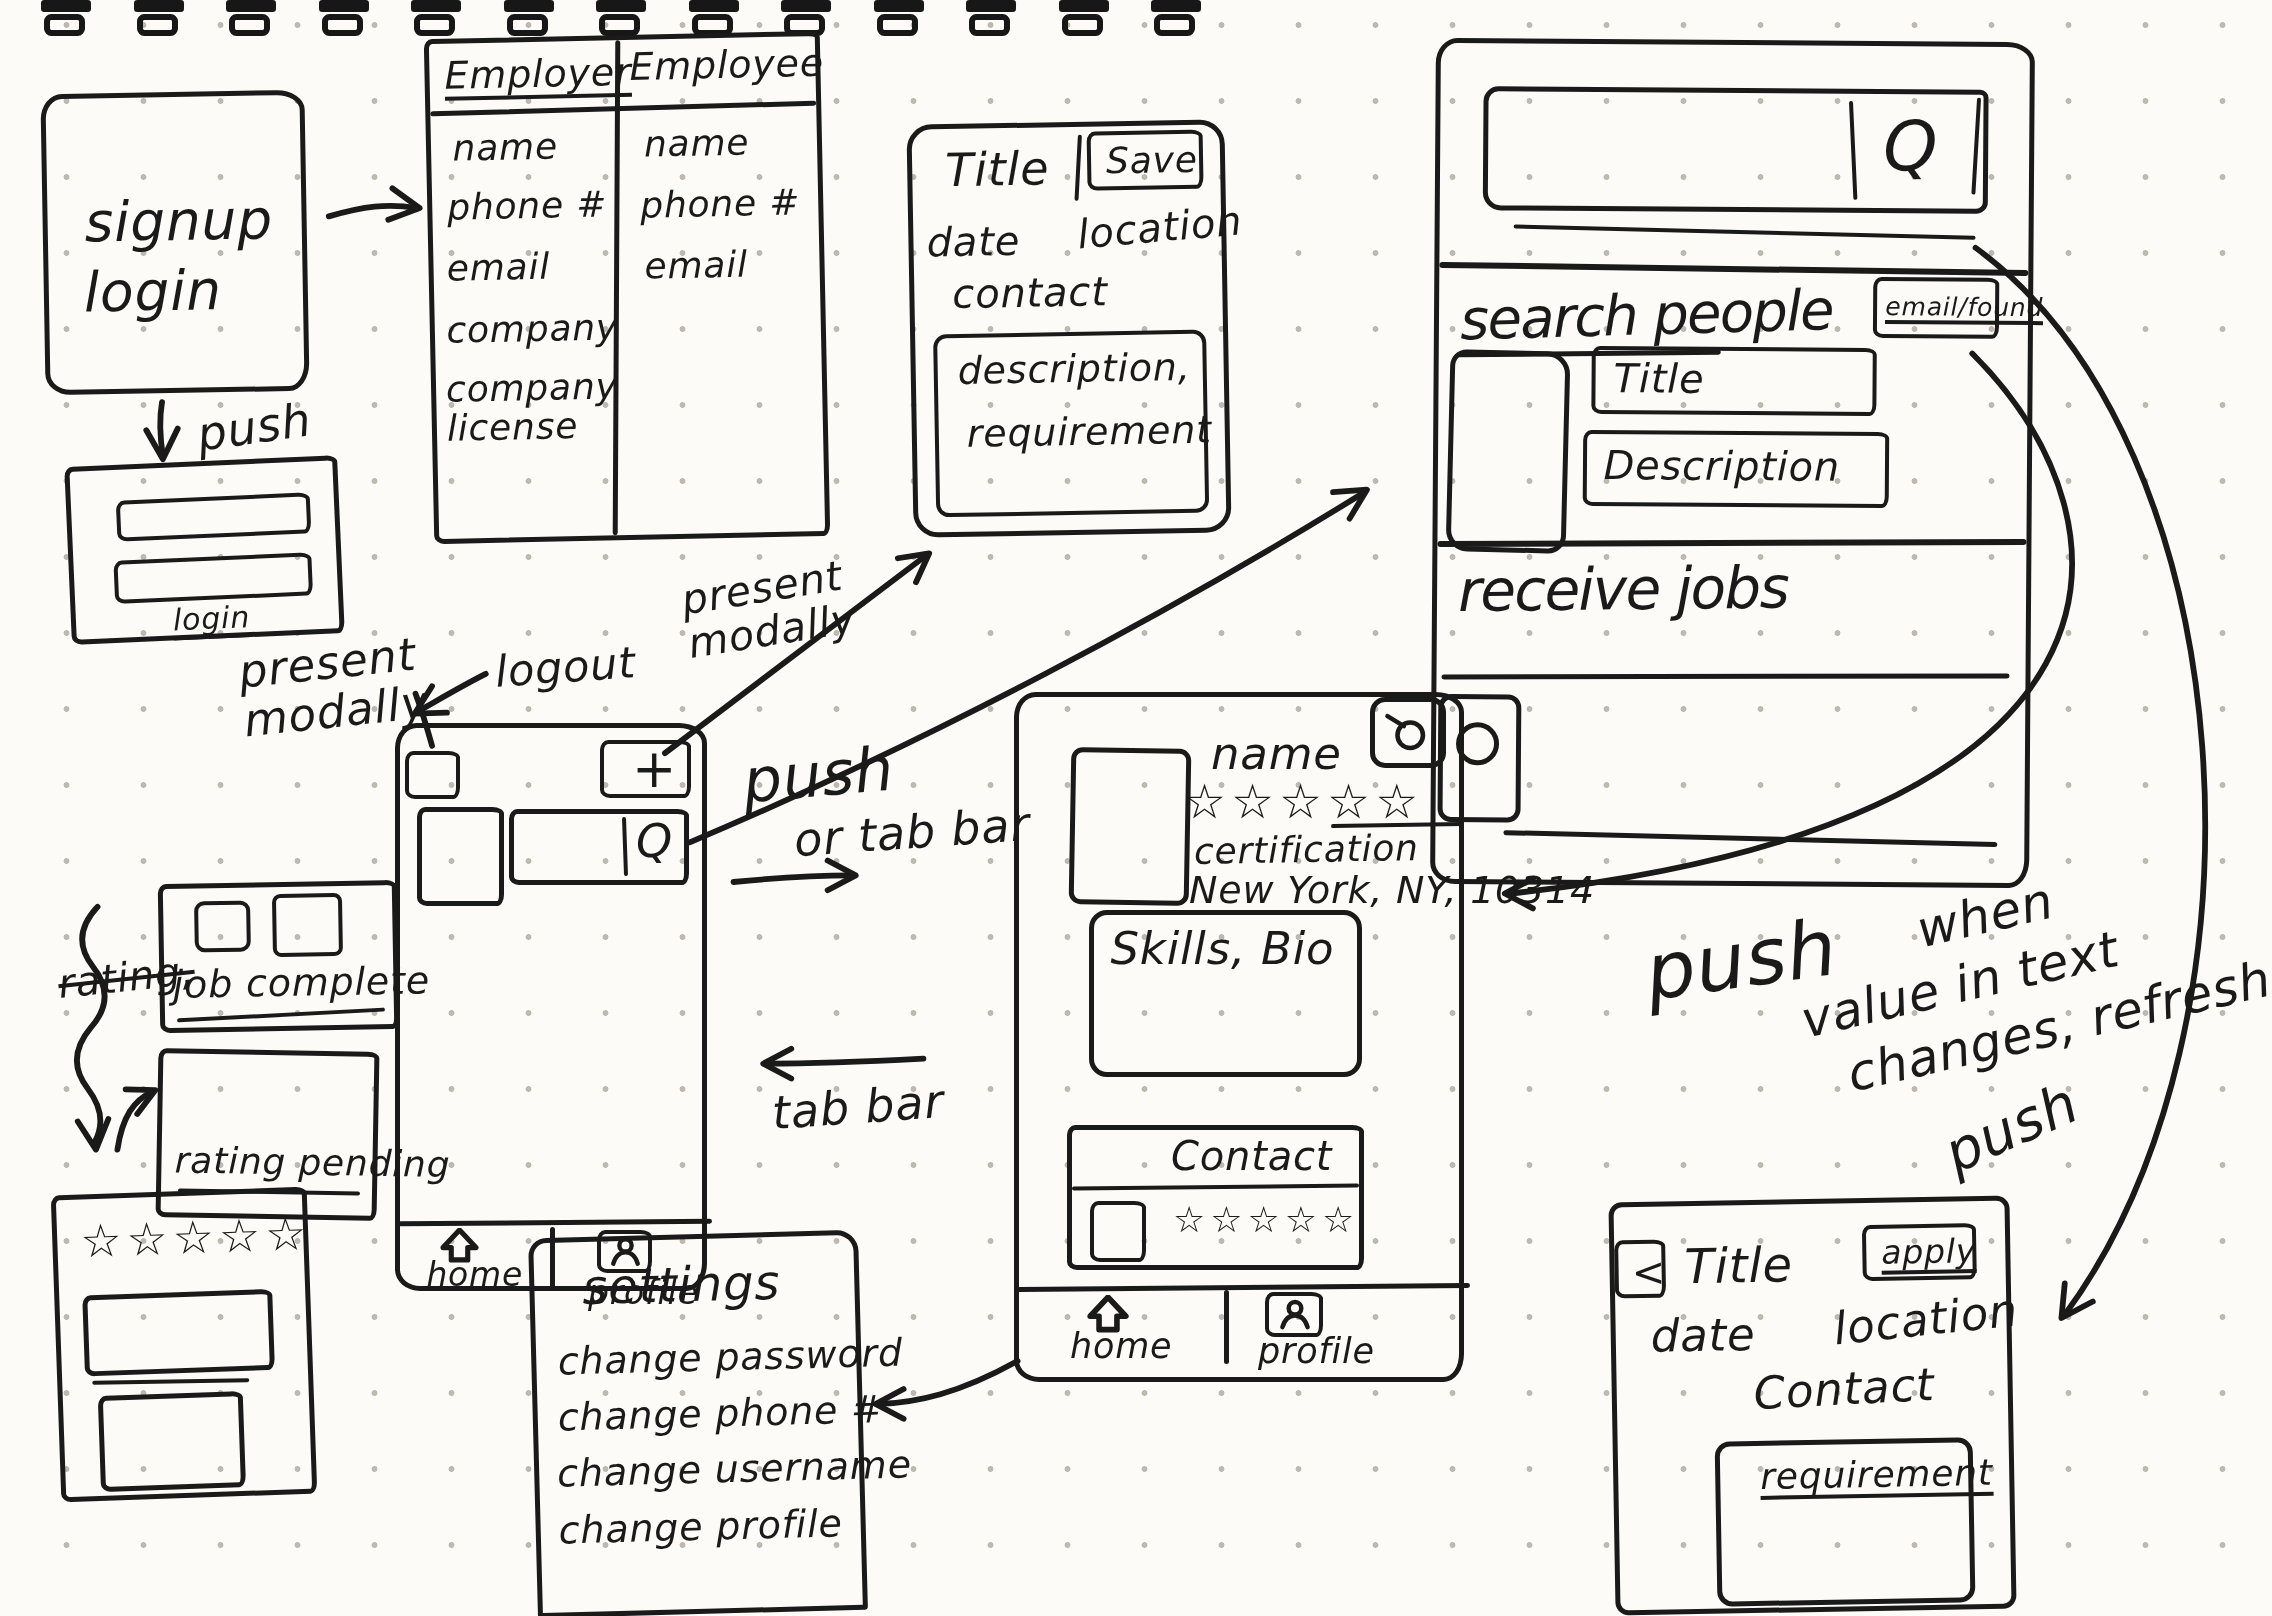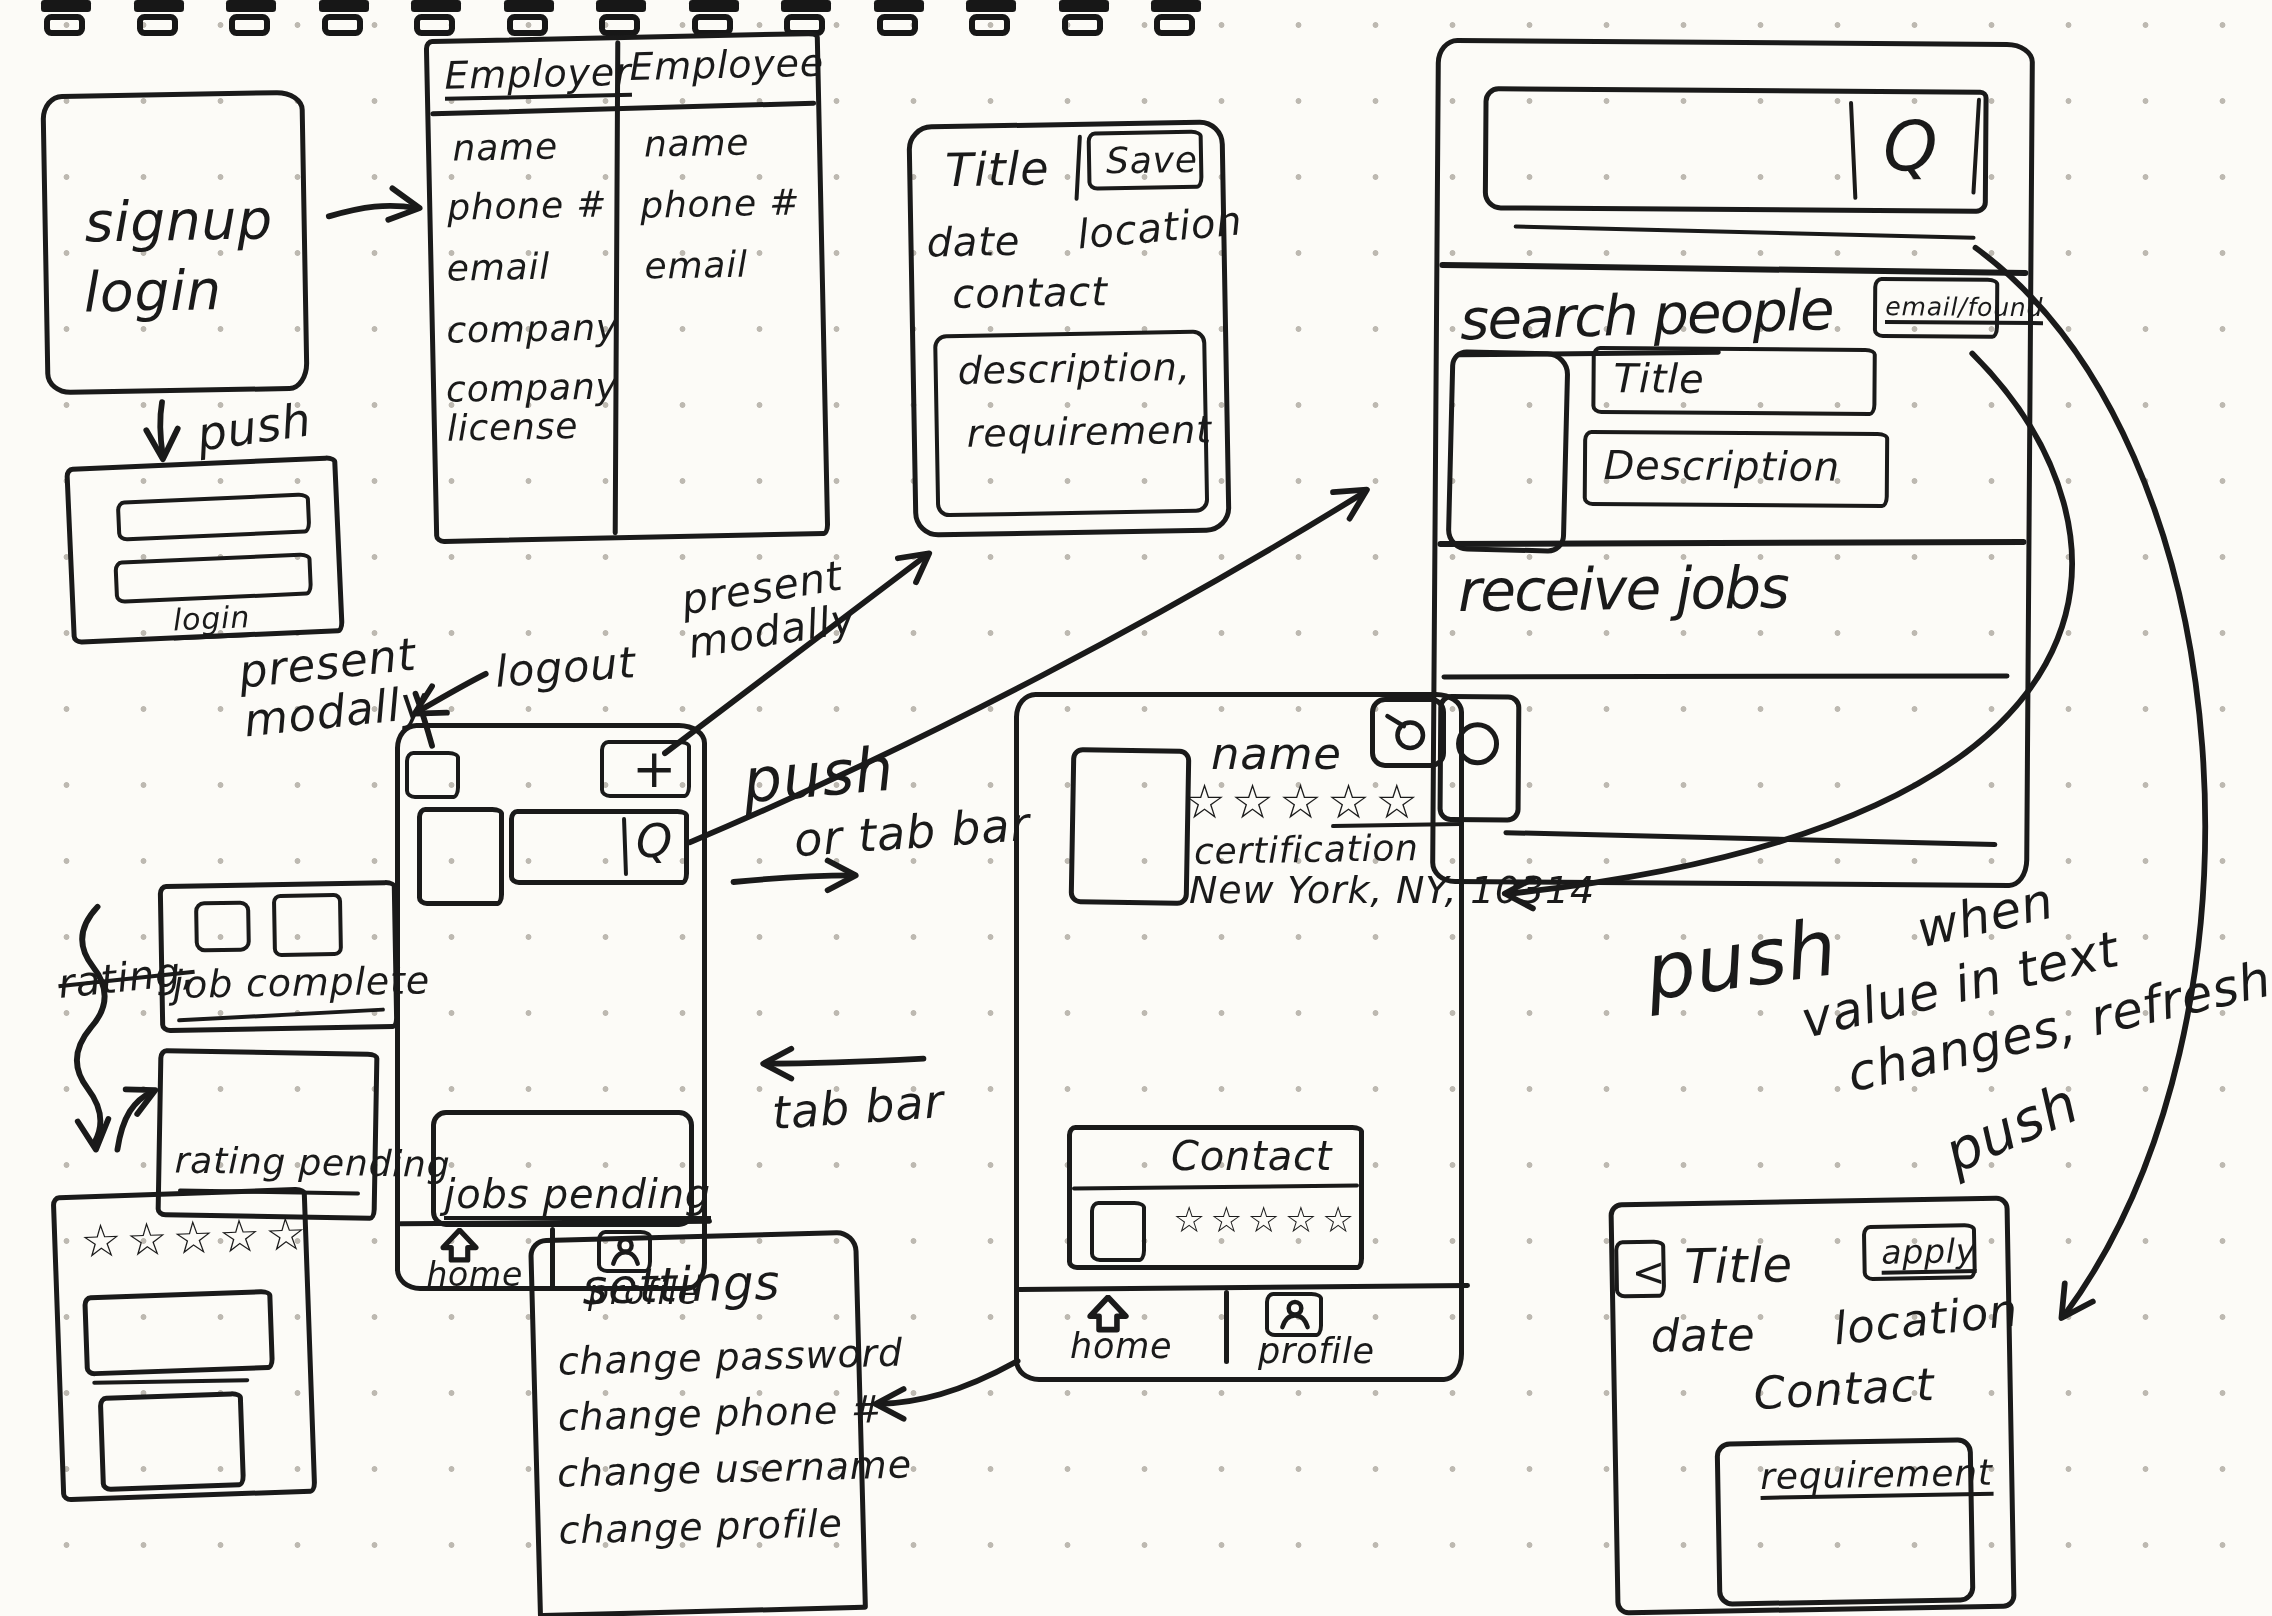--- a/index.html
+++ b/index.html
@@ -165,23 +165,20 @@
   <div class="box" style="left:395px;top:723px;width:312px;height:568px">
     <div class="box sq th5" style="left:5px;top:23px;width:55px;height:48px"></div>
     <div class="box sq thin" style="left:16.5px;top:79px;width:87px;height:99px"></div>
     <div class="box sq th5" style="left:200px;top:11.6px;width:91px;height:58px">
       <div class="hand" style="left:28px;top:-3.3px;font-size:53px;font-style:normal">+</div>
     </div>
     <div class="box sq thin" style="left:109px;top:81px;width:180px;height:76px">
       <div class="line" style="left:109px;top:3.3px;width:4.1px;height:59px;transform:rotate(-2deg)"></div>
       <div class="hand" style="left:122px;top:3.3px;font-size:46px">Q</div>
     </div>
-    <div class="box thin" style="left:31px;top:382px;width:263px;height:117px;border-radius:15px">
-      <div class="hand underl" style="left:8.3px;top:58px;font-size:40px">jobs pending</div>
-    </div>
     <div class="line" style="left:-1.7px;top:492px;width:314px;height:5px;transform:rotate(-0.5deg)"></div>
     <div class="line" style="left:150px;top:499px;width:5px;height:61px"></div>
     <svg class="icon-svg" style="left:38px;top:500px" width="43" height="35" viewBox="0 0 40 34">
         <path d="M20 2 L36 19 L28 19 L28 31 L12 31 L12 19 L4 19 Z"></path>
       </svg>
     <div class="hand" style="left:26.4px;top:529px;font-size:33px">home</div>
     <div class="box sq th5" style="left:197px;top:502px;width:55px;height:43px">
       <svg class="icon-svg" style="left:6.6px;top:1.7px" width="35" height="31" viewBox="0 0 40 34">
           <circle cx="20" cy="10" r="7"></circle>
           <path d="M6 31 C9 21 14 18 20 18 C26 18 31 21 34 31"></path>
@@ -200,20 +197,23 @@
           <circle cx="33" cy="31" r="14"></circle>
           <path d="M8 10 L26 21"></path>
         </svg>
     </div>
     <div class="box thin" style="left:51px;top:51px;width:120px;height:157px;border-radius:11.6px;transform:rotate(1deg)"></div>
     <div class="hand" style="left:192px;top:33px;font-size:45px">name</div>
     <div class="hand star" style="left:164px;top:79px;font-size:48px">☆☆☆☆☆</div>
     <div class="hand" style="left:175px;top:134px;font-size:36px;transform:rotate(-1deg)">certification</div>
     <div class="line" style="left:312px;top:126px;width:132px;height:4.1px;transform:rotate(-1deg)"></div>
     <div class="hand" style="left:170px;top:173px;font-size:38px">New York, NY, 10314</div>
+    <div class="box thin" style="left:70px;top:213px;width:273px;height:167px;border-radius:18px">
+      <div class="hand" style="left:16.5px;top:10px;font-size:45px">Skills, Bio</div>
+    </div>
     <div class="box sq thin" style="left:48px;top:428px;width:297px;height:145px">
       <div class="hand" style="left:99px;top:5px;font-size:40px">Contact</div>
       <div class="line" style="left:0;top:55px;width:100%;height:4.1px;transform:rotate(-0.6deg)"></div>
       <div class="box sq th5" style="left:18px;top:71px;width:56px;height:61px"></div>
       <div class="hand star" style="left:101px;top:71px;font-size:36px">☆☆☆☆☆</div>
     </div>
     <div class="line" style="left:-1.7px;top:588px;width:453px;height:5px;transform:rotate(-0.5deg)"></div>
     <div class="line" style="left:205px;top:593px;width:5px;height:74px"></div>
     <svg class="icon-svg" style="left:66px;top:598px" width="46" height="38" viewBox="0 0 40 34">
         <path d="M20 2 L36 19 L28 19 L28 31 L12 31 L12 19 L4 19 Z"></path>

